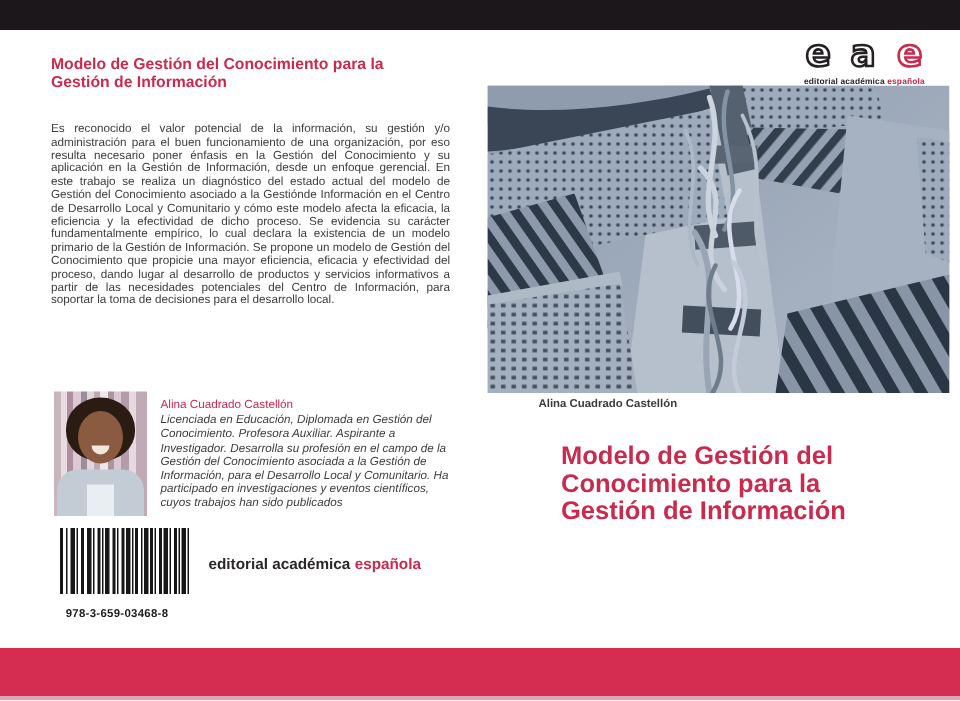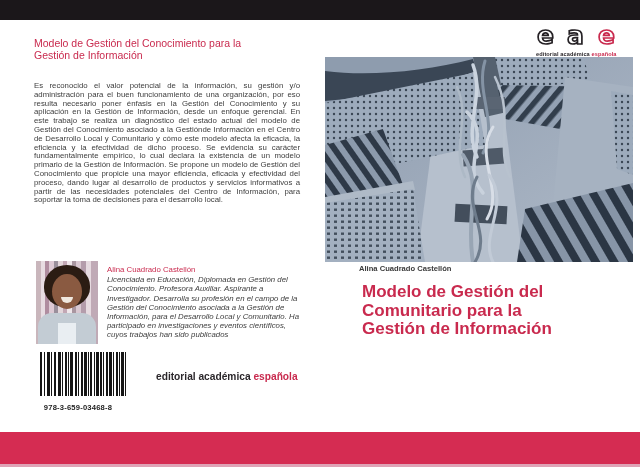--- a/index.html
+++ b/index.html
@@ -4,49 +4,49 @@
 <style>
   html,body{margin:0;padding:0;background:#fff;}
   .page{position:relative;width:640px;height:467px;background:#ffffff;overflow:hidden;
         font-family:"Liberation Sans","DejaVu Sans",sans-serif;}
   .top-bar{position:absolute;left:0;top:0;width:640px;height:20px;background:var(--topbar,#1B171A);}
   .bottom-band{position:absolute;left:0;top:432px;width:640px;height:32px;background:var(--band,#D52C52);}
   .bottom-edge{position:absolute;left:0;top:464px;width:640px;height:3px;background:#DFA3B6;}
 
   
   .back-heading{position:absolute;left:34px;top:37px;width:266px;margin:0;
-    font-size:10.5px;line-height:12.3px;font-weight:normal;color:var(--accent,#C92A4E);}
+    font-size:10.5px;line-height:12.3px;font-weight:bold;color:var(--accent,#C92A4E);}
   .back-body{position:absolute;left:34px;top:82px;width:266px;margin:0;
     font-size:7.8px;line-height:8.8px;color:#3D3D3D;text-align:justify;}
   .author-section{position:absolute;left:36px;top:261px;width:268px;display:flex;gap:9px;}
   .author-photo{position:relative;width:62px;height:83px;flex:0 0 62px;overflow:hidden;
     background:
       linear-gradient(90deg,#c9b6bc 0 5px,#e8dce2 5px 9px,#b08da0 9px 13px,#ddc9d4 13px 18px,
       #9a8f9b 18px 22px,#e3d6da 22px 27px,#c2a7b4 27px 31px,#efe6ea 31px 36px,#a996a0 36px 40px,
       #d9c8d1 40px 45px,#b49cab 45px 50px,#e6dae0 50px 55px,#c0aab6 55px 62px);}
   .author-photo .hair{position:absolute;left:8px;top:4px;width:46px;height:42px;border-radius:50% 50% 46% 46%;background:#2b1c13;}
   .author-photo .face{position:absolute;left:16px;top:13px;width:30px;height:35px;border-radius:50%;background:#8a5a41;}
   .author-photo .smile{position:absolute;left:25px;top:36px;width:12px;height:6px;border-radius:0 0 12px 12px;background:#f0e8df;}
   .author-photo .body{position:absolute;left:2px;top:52px;width:58px;height:32px;border-radius:14px 14px 0 0;background:#c3ccd4;}
   .author-photo .shirt{position:absolute;left:22px;top:62px;width:18px;height:21px;background:#e9eef2;}
   .author-text{width:197px;}
   .author-name{font-size:7.8px;line-height:9.2px;color:var(--accent,#C92A4E);margin:4px 0 1px 0;}
   .author-bio{font-size:7.8px;line-height:9.2px;color:#3D3D3D;margin:0;font-style:italic;}
   .barcode-block{position:absolute;left:40px;top:352px;width:76px;text-align:center;}
   .isbn{font-size:7.6px;font-weight:bold;color:#1d1d1d;margin-top:1px;letter-spacing:.2px;}
-  .publisher-line{position:absolute;left:156px;top:371px;font-size:10.2px;font-weight:bold;color:#2B272B;}
+  .publisher-line{position:absolute;left:139px;top:371px;font-size:10.2px;font-weight:bold;color:#2B272B;}
   .publisher-line .hl{color:var(--accent,#C92A4E);}
 
   
   .eae-logo{position:absolute;left:536px;top:22px;width:92px;}
   .eae-logo .tagline{font-size:5.6px;font-weight:bold;color:#2B272B;margin-top:0;letter-spacing:.1px;}
   .eae-logo .tagline .hl{color:var(--accent,#C92A4E);}
   .cover-photo{position:absolute;left:325px;top:57px;width:308px;height:205px;}
   .front-author{position:absolute;left:359px;top:264px;font-size:7.6px;font-weight:bold;color:#3A3A3A;}
-  .front-title{position:absolute;left:358px;top:279px;margin:4px;font-size:17px;line-height:18.6px;
+  .front-title{position:absolute;left:358px;top:279px;margin:16px;font-size:17px;line-height:18.6px;
     font-weight:bold;color:var(--accent,#C92A4E);}
   .front-subtitle{position:absolute;left:358px;top:341px;margin:0;font-size:10px;line-height:11.4px;
     font-weight:bold;color:#333;}
 </style>
 </head>
 <body>
 
 <div class="page">
 
   <div class="top-bar"></div>
@@ -156,18 +156,18 @@
         <path d="M170,20 C190,60 170,90 185,120" stroke="#B8C2CE" stroke-width="2.5"></path>
         <path d="M132,30 C146,60 126,90 140,120" stroke="#ADB9C6" stroke-width="2.5"></path>
       </g>
     </svg>
   </div>
 
   <div class="front-author">Alina Cuadrado Castellón</div>
 
   <h2 class="front-title">
     <span>Modelo de Gestión del</span><br>
-    <span>Comunitario para la</span><br>
+    <span>Conocimiento para la</span><br>
     <span>Gestión de Información</span>
   </h2>
 
 
 </div>
 
 </body></html>

